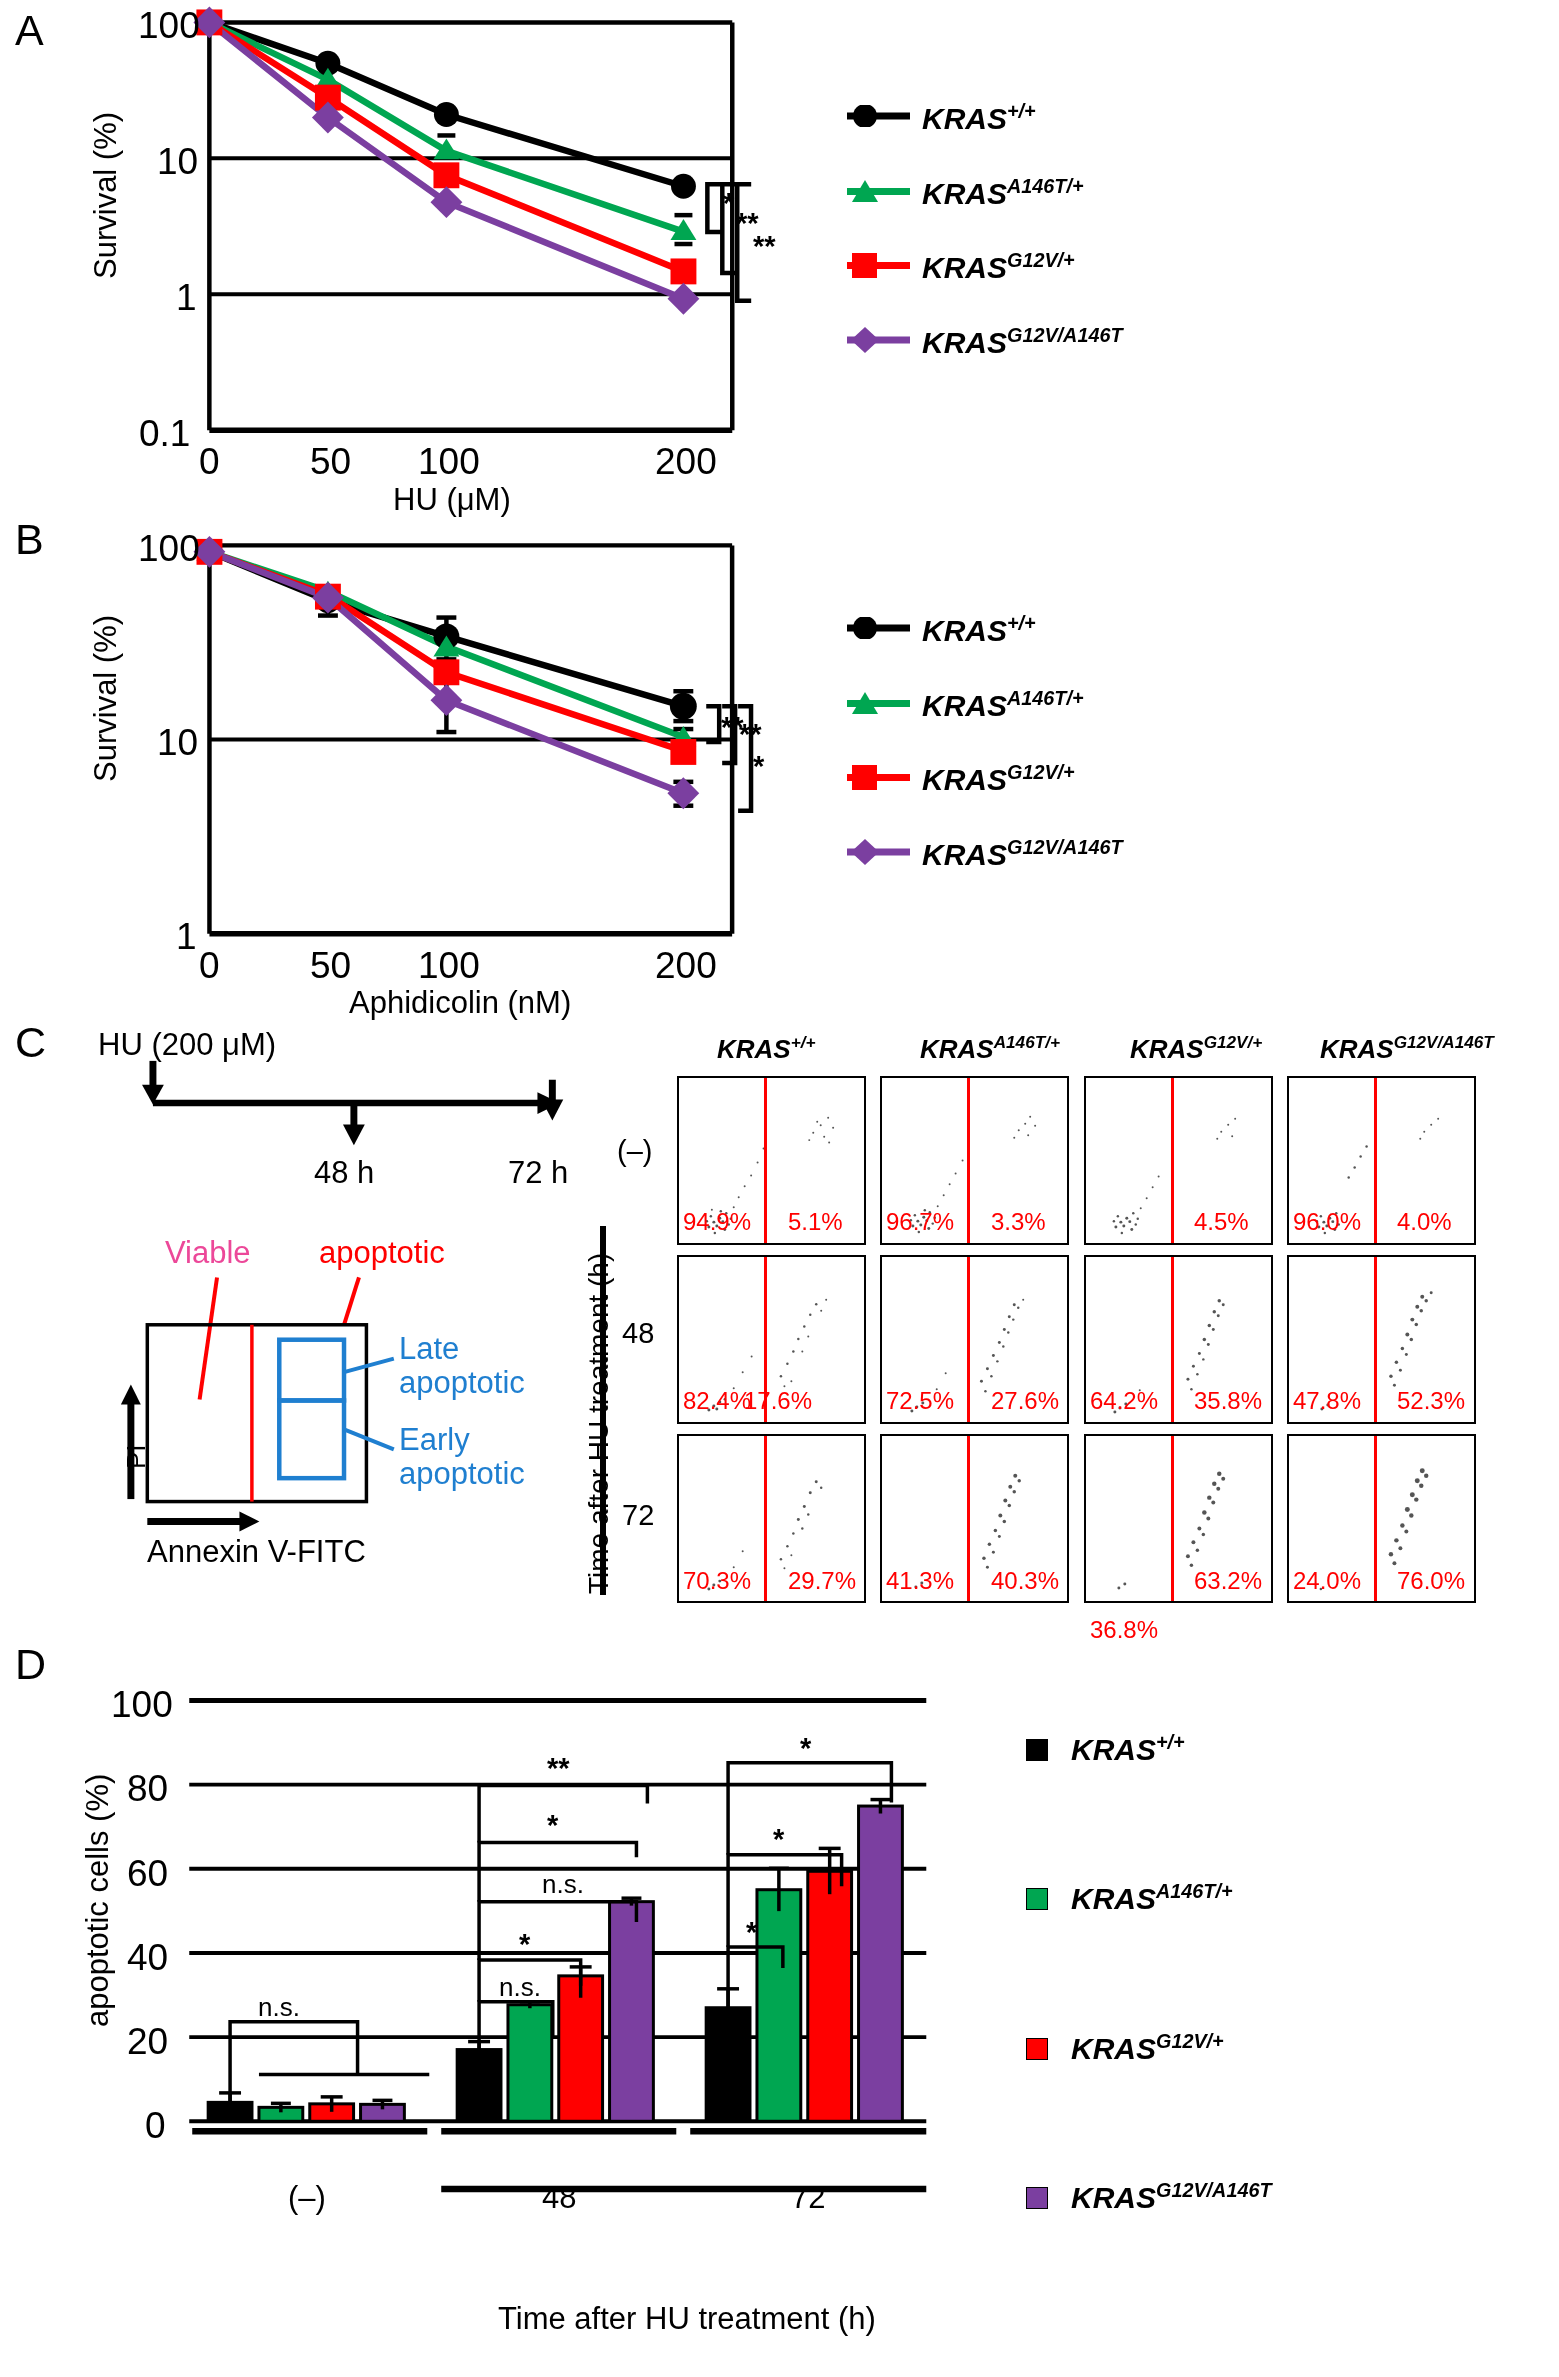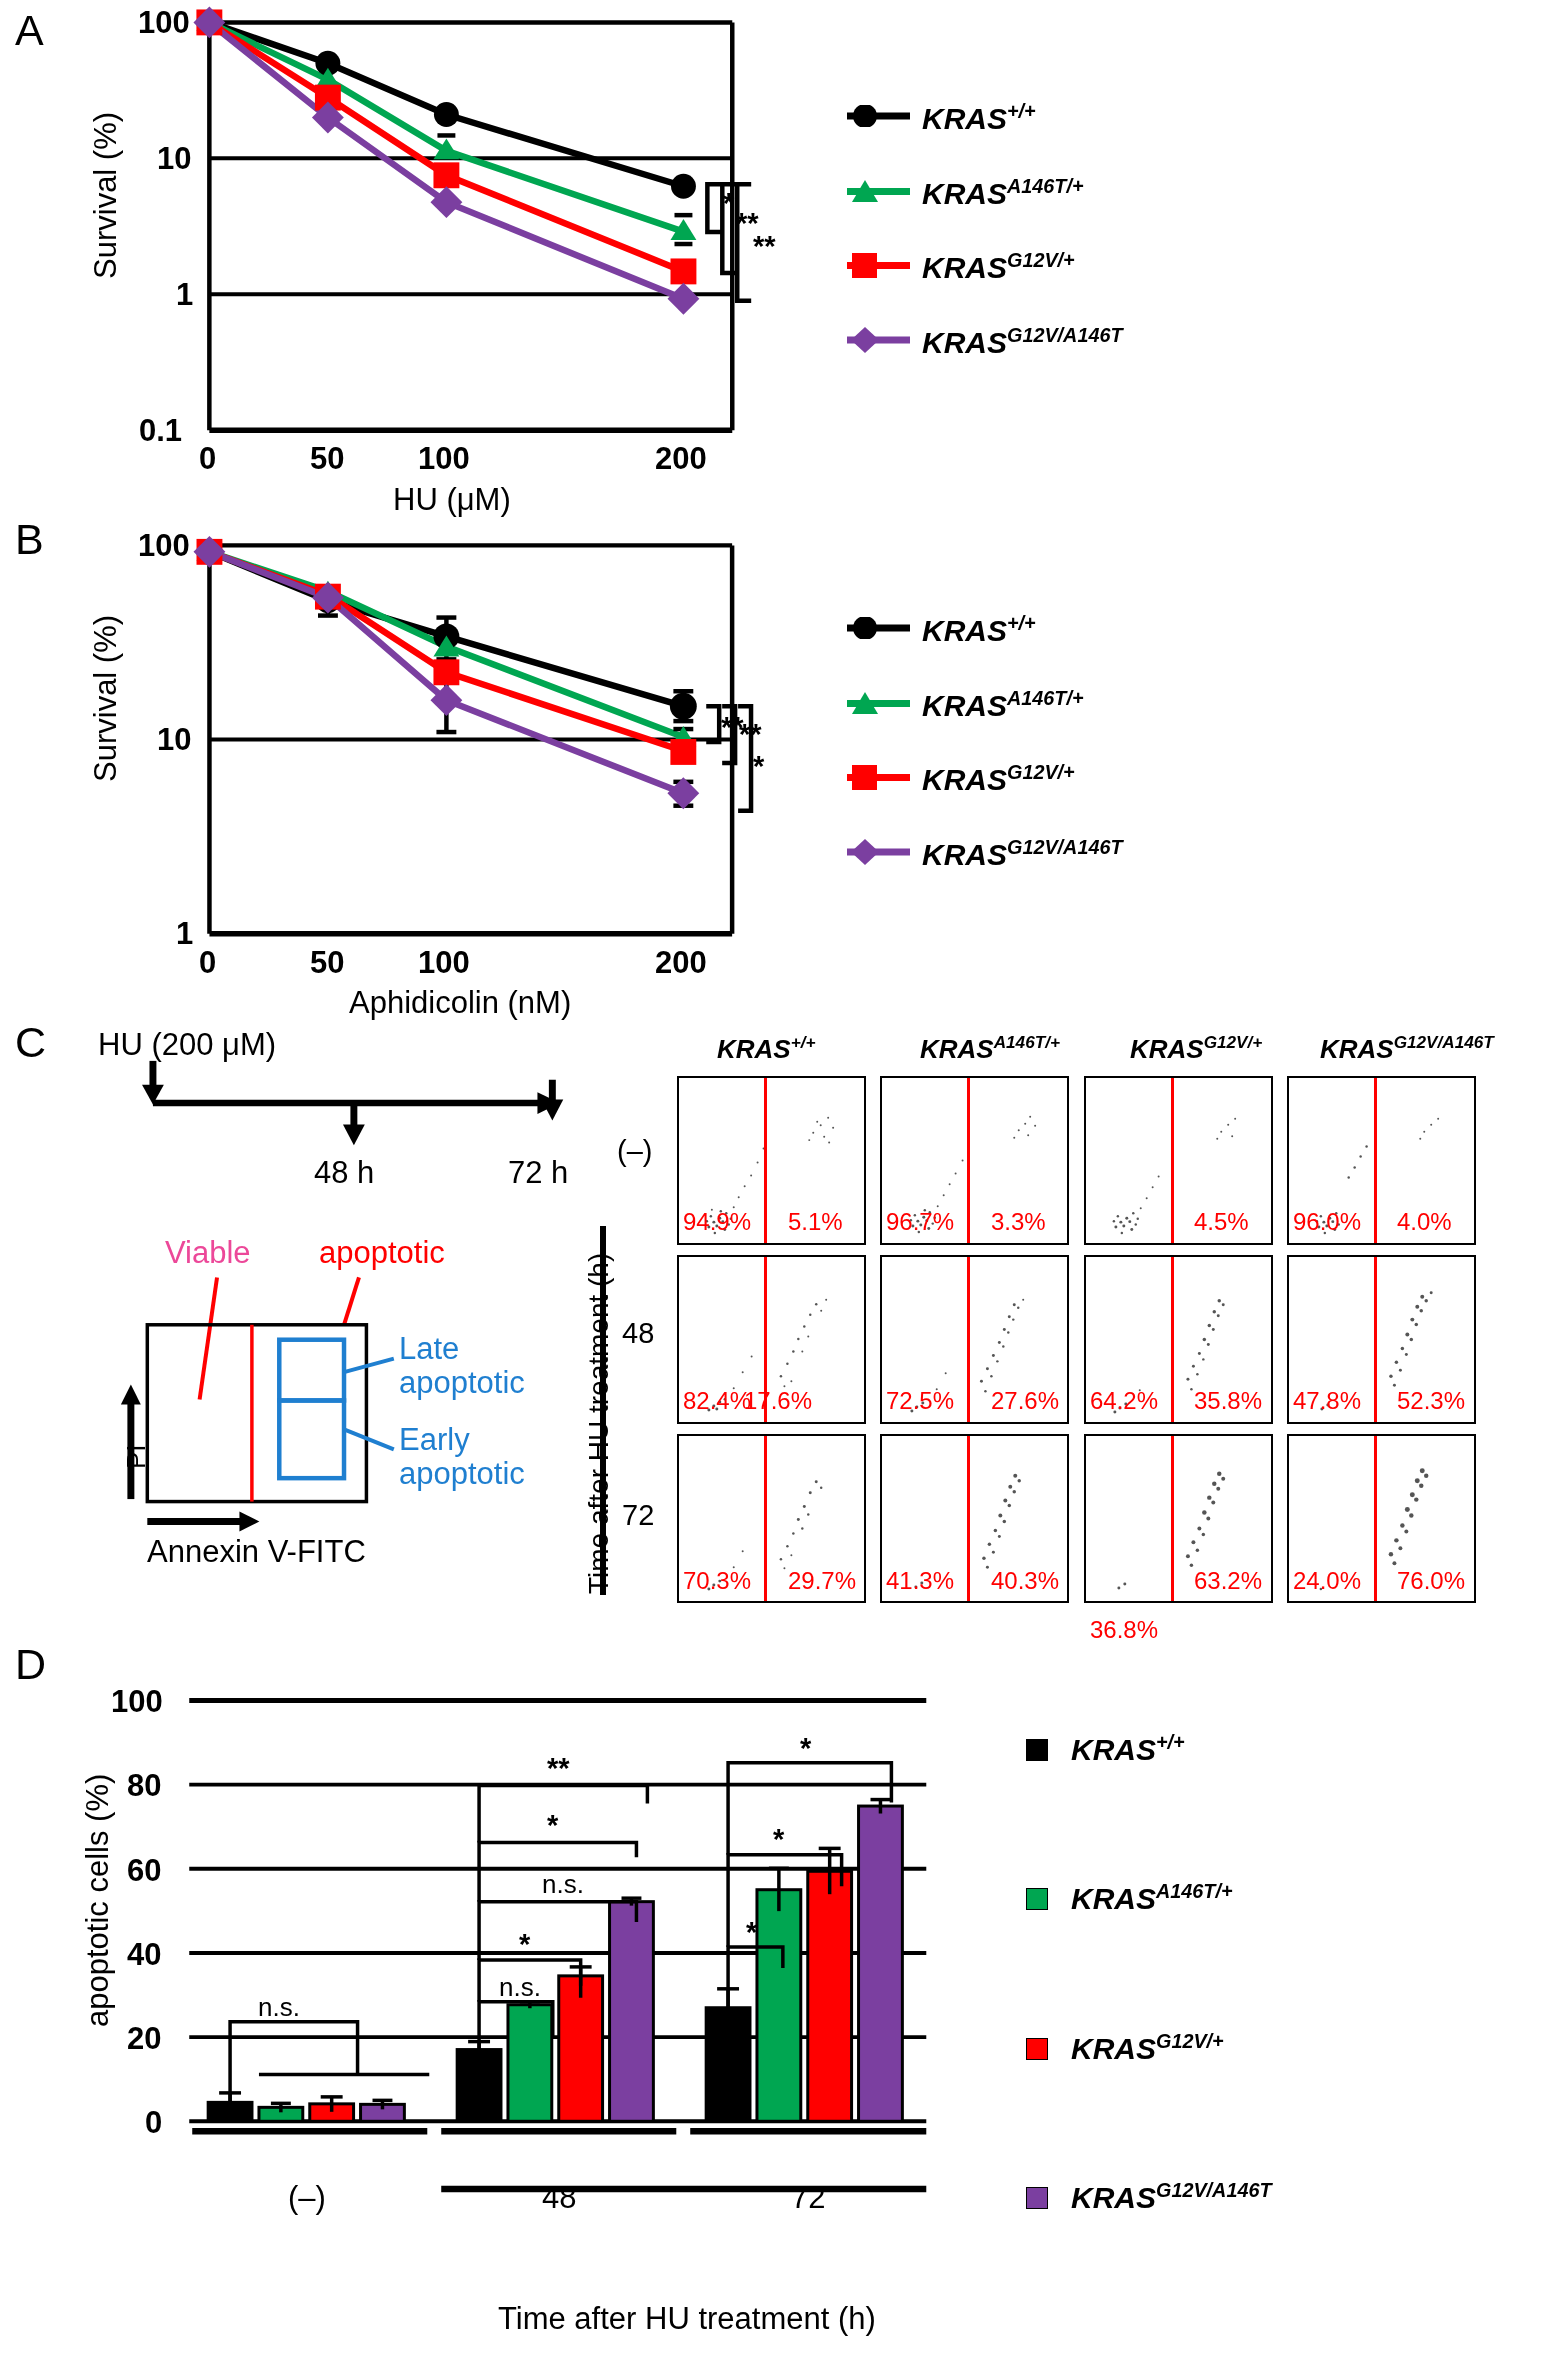--- a/index.html
+++ b/index.html
@@ -25,22 +25,22 @@
     font-size:30px;
     white-space:nowrap;
     line-height:1;
   }
   .axis-title {
     font-size:31px;
     font-weight:400;
     white-space:nowrap;
   }
   .tick-label {
-    font-size:31px;
-    font-weight:700;
+    font-size:37px;
+    font-weight:400;
     white-space:nowrap;
   }
   .sig { font-size:29px; font-weight:700; line-height:1; }
   .ns  { font-size:26px; font-weight:400; line-height:1; }
   .vert-text {
     transform-origin: 0 0;
     white-space:nowrap;
   }
   .fcs-title {
     font-style:italic;

